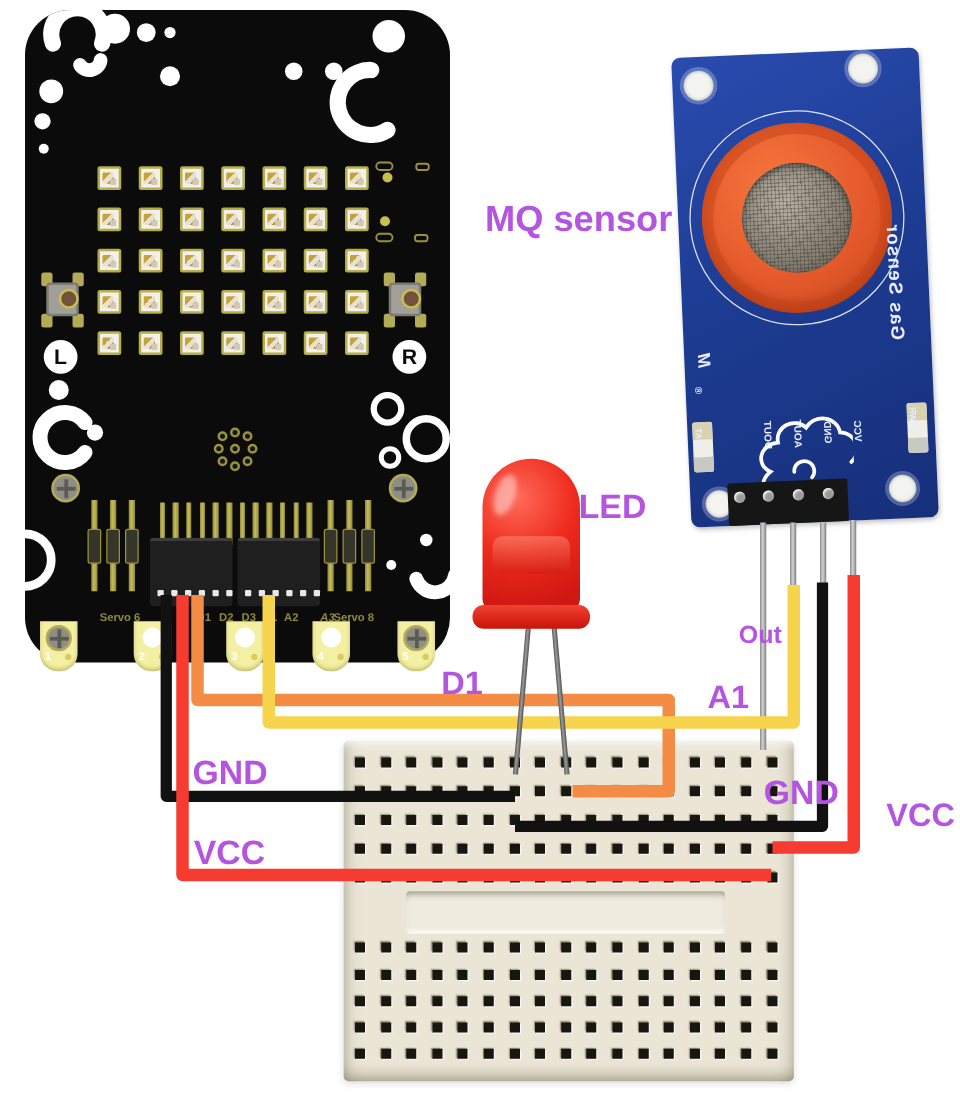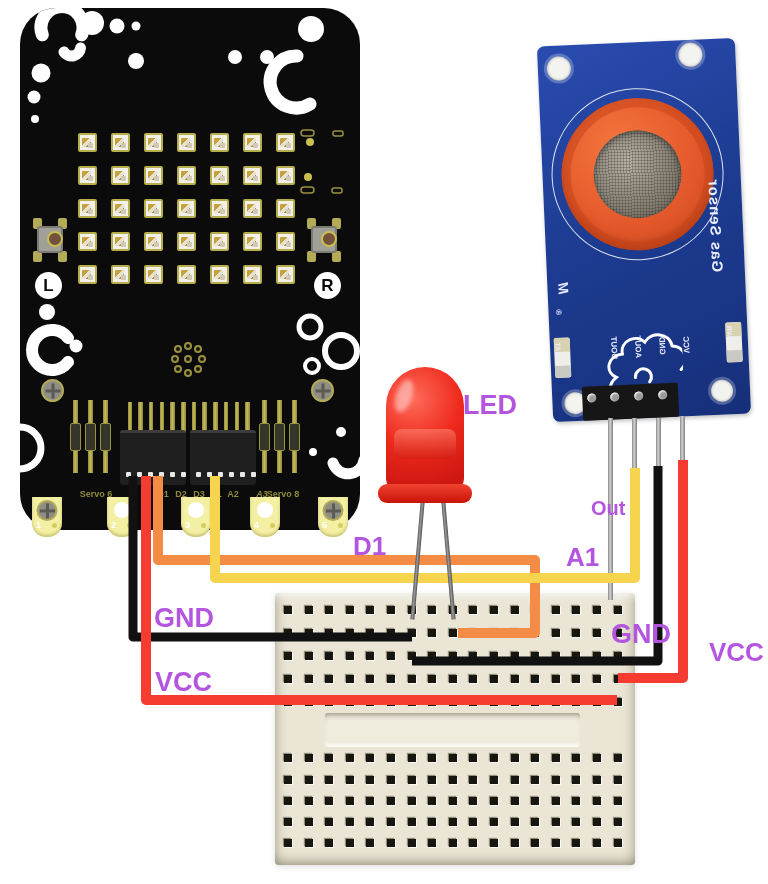--- a/index.html
+++ b/index.html
@@ -516,20 +516,21 @@
       <polyline stroke-width="9" points="658,466 658,661 412,661" stroke="#111111"></polyline>
       <polyline stroke-width="10" points="683,460 683,678 618,678" stroke="#f63b30"></polyline>
     </g>
   </svg>
 
   <div class="leg abs" style="left:421px;top:498px;height:122px;transform:rotate(5deg);"></div>
   <div class="leg abs" style="left:441px;top:498px;height:122px;transform:rotate(-5deg);"></div>
   <div id="ledbulb" class="abs"></div>
   <div id="ledflange" class="abs"></div>
 
+  <div class="note" style="left:388px;top:160px;font-size:29px;">MQ sensor</div>
   <div class="note" style="left:463px;top:390px;font-size:27px;">LED</div>
   <div class="note" style="left:353px;top:531px;font-size:26px;">D1</div>
   <div class="note" style="left:566px;top:542px;font-size:26px;">A1</div>
   <div class="note" style="left:154px;top:603px;font-size:27px;">GND</div>
   <div class="note" style="left:155px;top:667px;font-size:27px;">VCC</div>
   <div class="note" style="left:591px;top:497px;font-size:20px;">Out</div>
   <div class="note" style="left:611px;top:619px;font-size:27px;">GND</div>
   <div class="note" style="left:709px;top:637px;font-size:26px;">VCC</div>
 </div>
 

